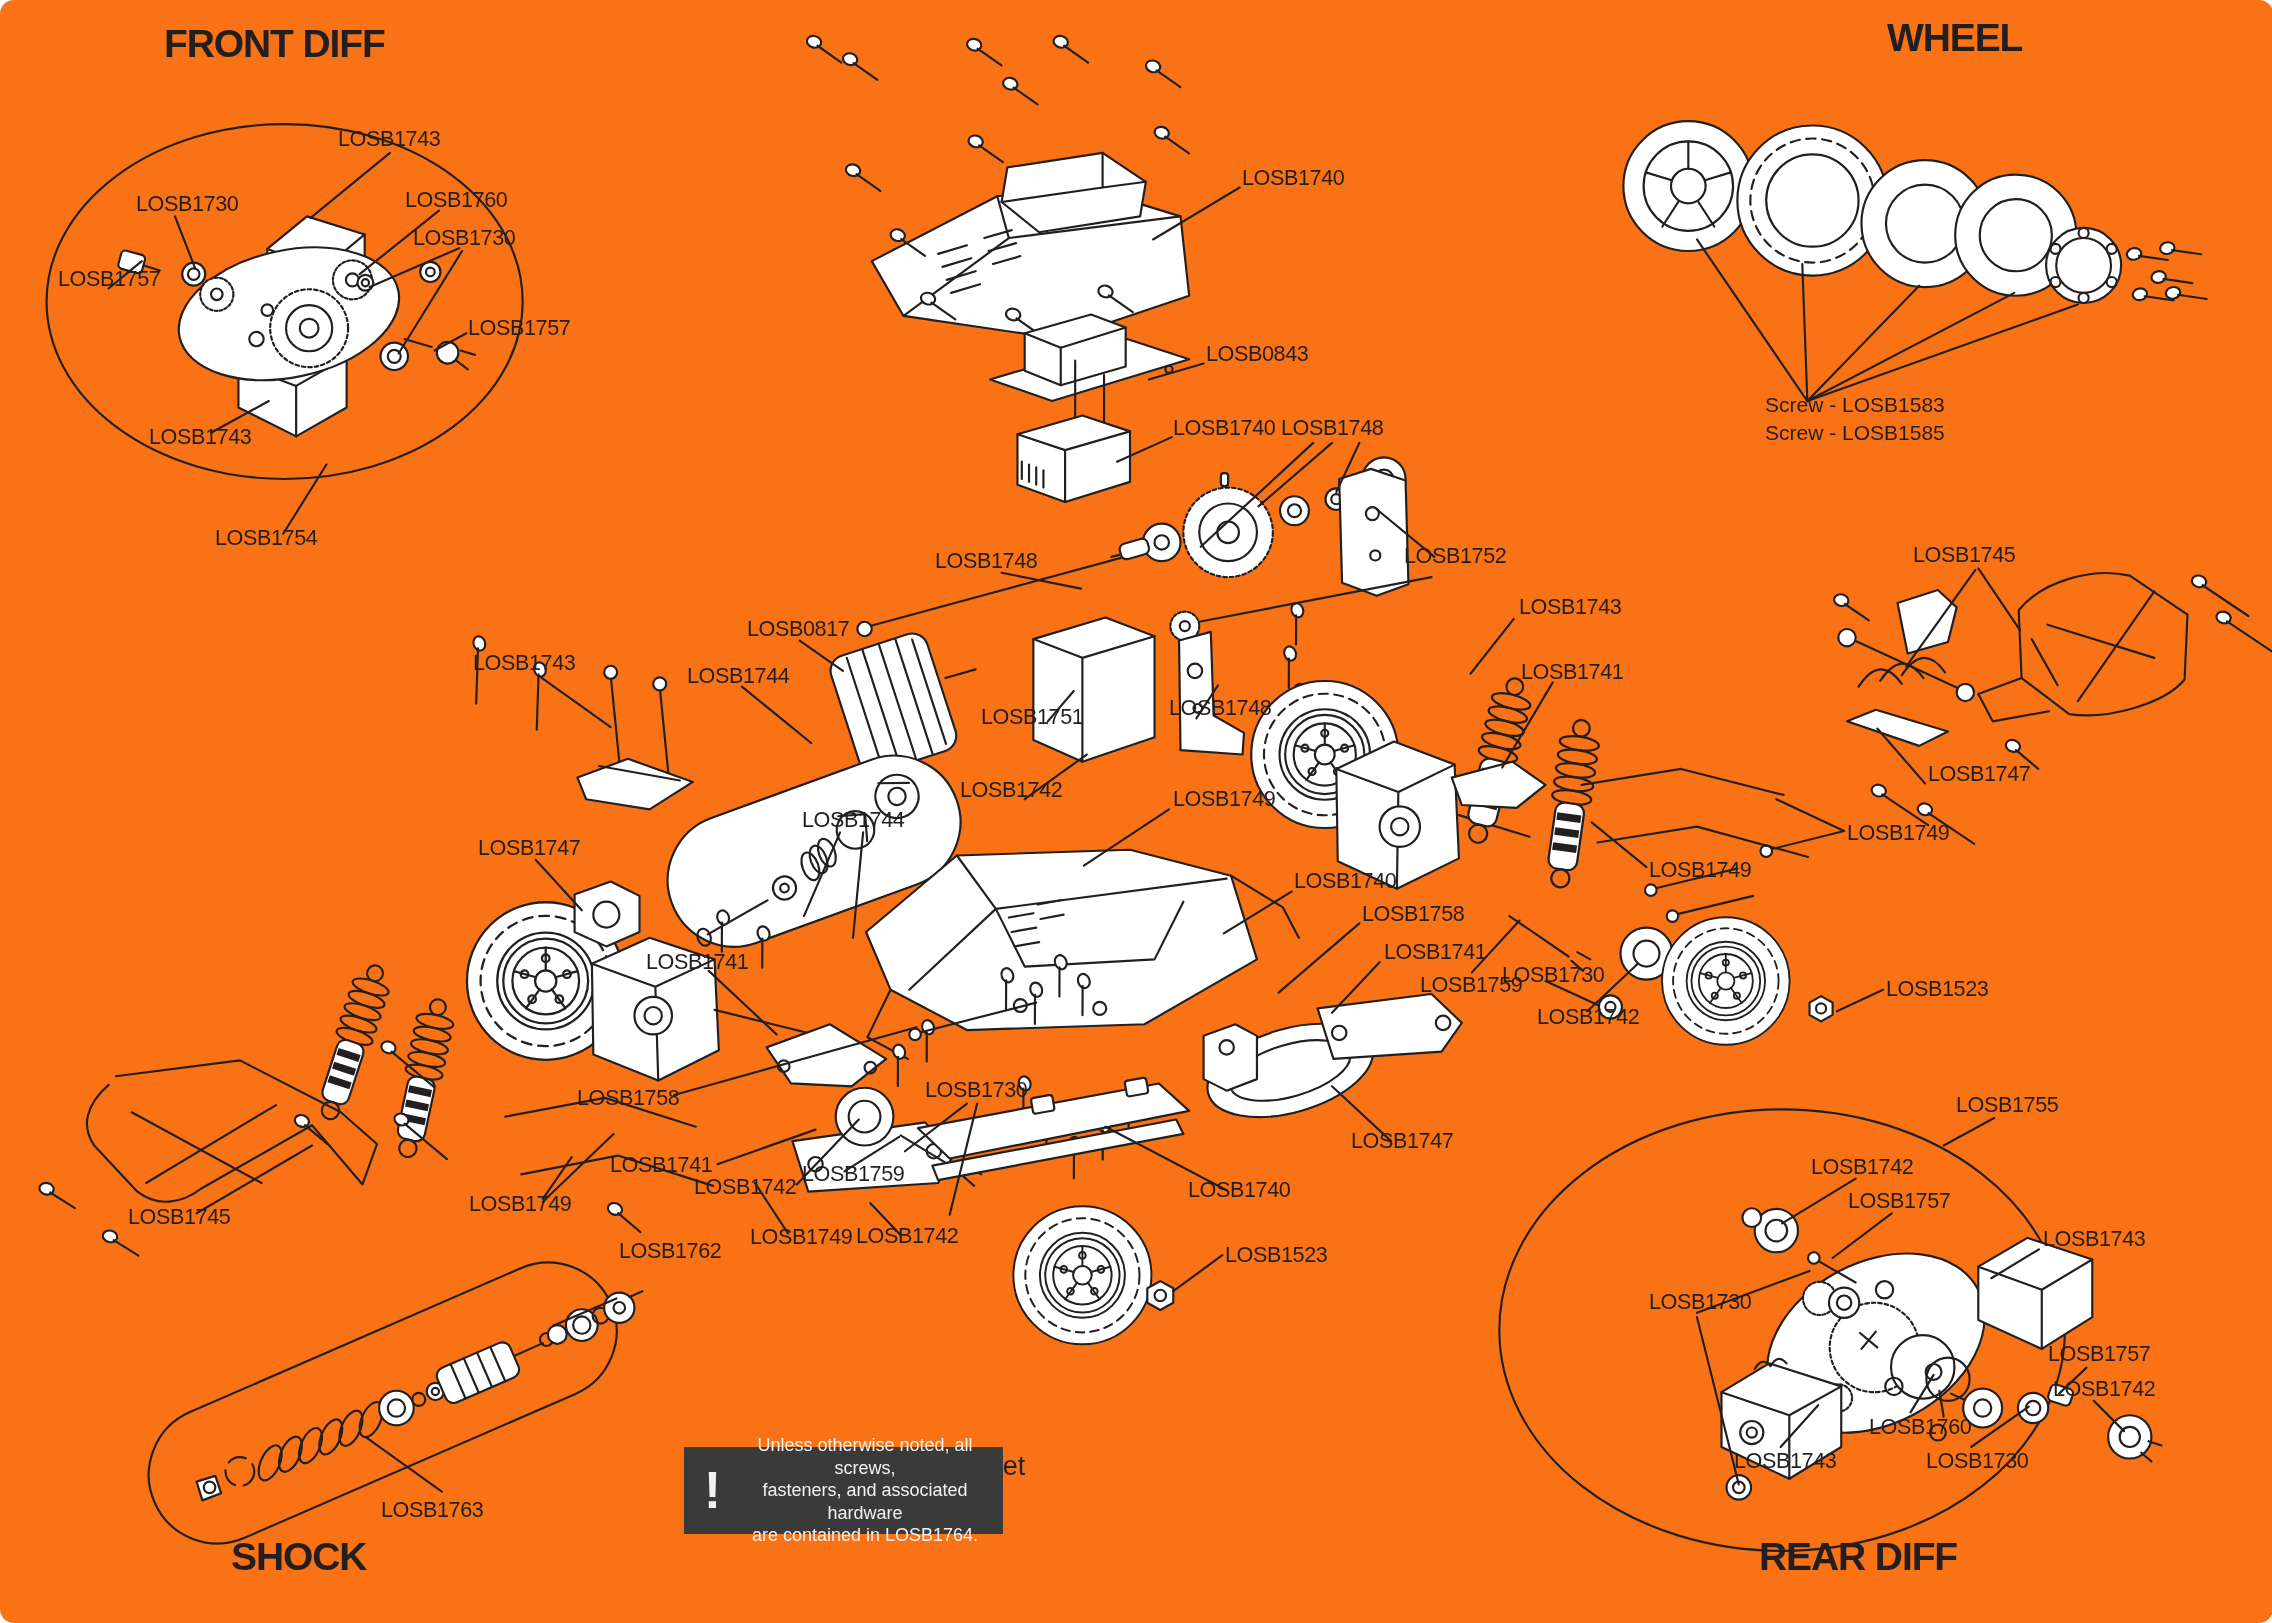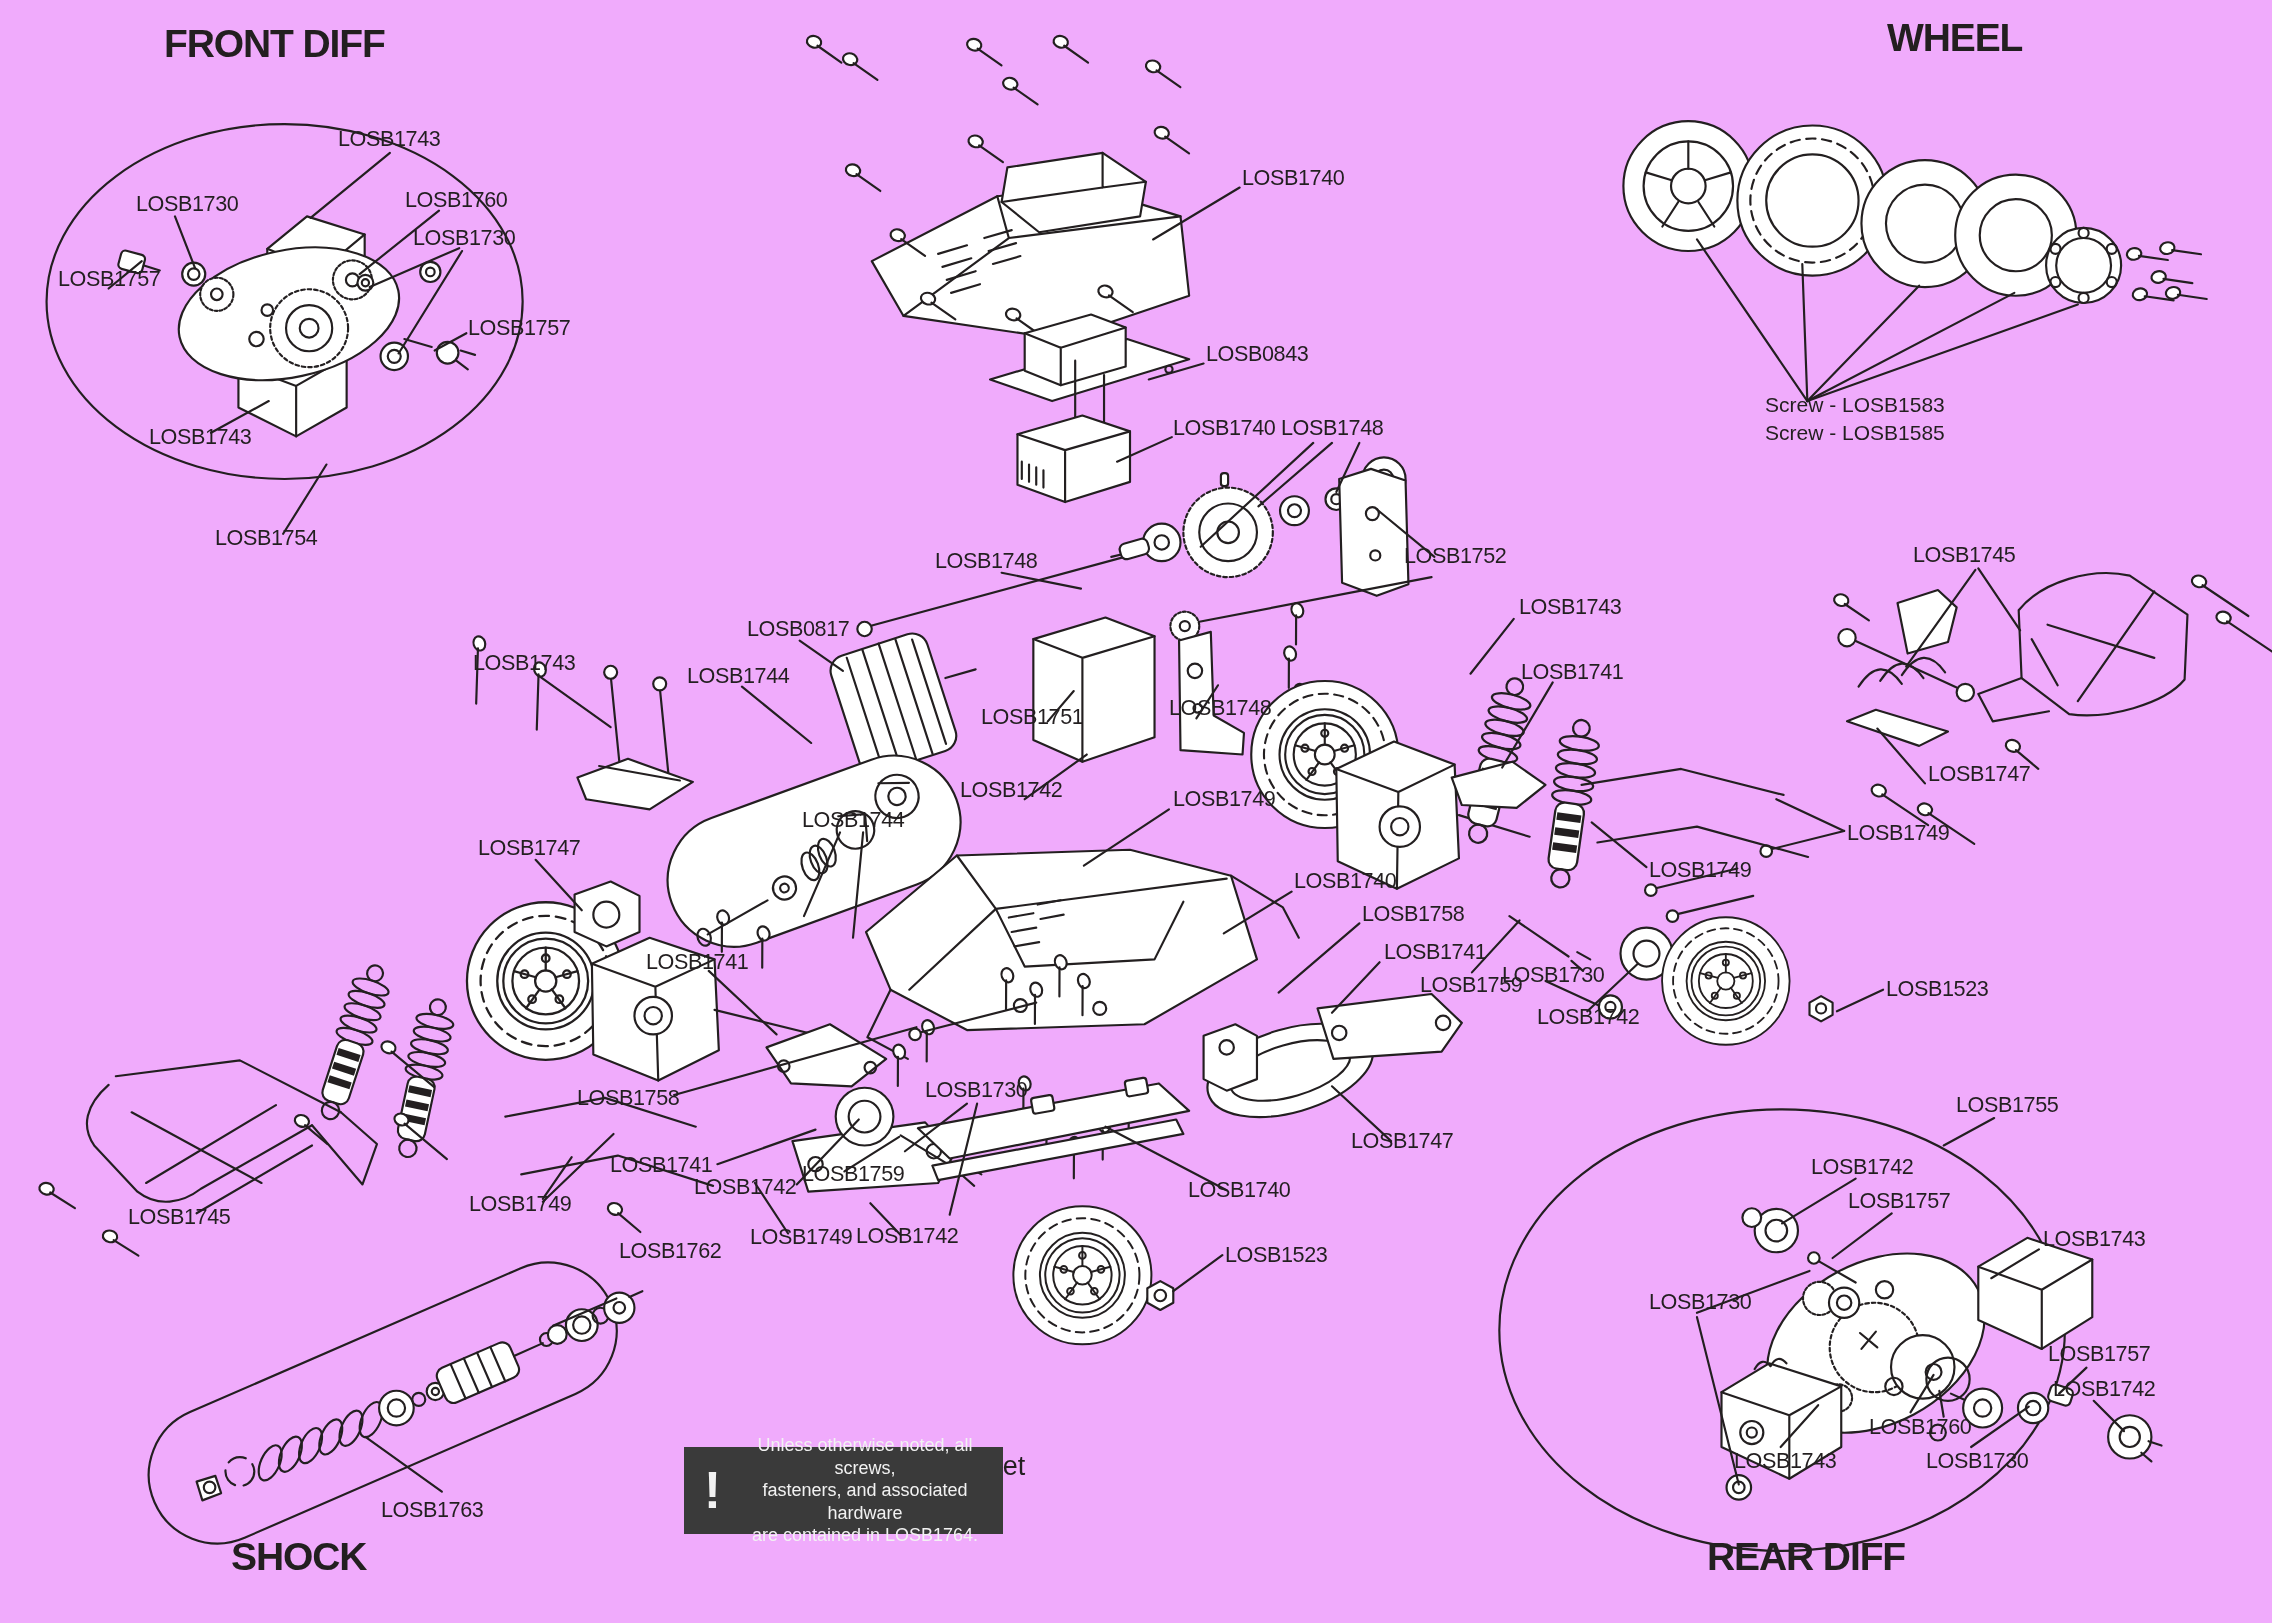--- a/index.html
+++ b/index.html
@@ -1,17 +1,17 @@
 <!DOCTYPE html>
 <html style="font-size:11.5px"><head>
 <meta charset="utf-8">
 <style>
   html,body{margin:0;padding:0;background:#fff;}
-  #page{position:relative;width:2273px;height:1623px;background:#f0abfc;overflow:hidden;
-        font-family:"Liberation Sans",sans-serif;color:#231f20;}
+  #page{position:relative;width:2273px;height:1623px;background:#f97316;overflow:hidden;
+        font-family:"Liberation Sans",sans-serif;color:#231f20;border-radius:14px;}
   #art{position:absolute;left:0;top:0;width:2273px;height:1623px;}
   #art *{stroke:#231f20;fill:none;stroke-width:3;stroke-linecap:round;stroke-linejoin:round;}
   #art .w{fill:#ffffff;}
   #art .k{fill:#231f20;stroke:none;}
   #art .ld{stroke-width:2.6;}
   .lbl{position:absolute;font-size:21.6px;line-height:1;letter-spacing:-0.4px;white-space:nowrap;color:#231f20;}
   .title{position:absolute;font-size:39px;font-weight:bold;letter-spacing:-1.1px;white-space:nowrap;color:#231f20;}
   .finish{position:absolute;font-size:21px;line-height:29px;white-space:nowrap;color:#231f20;}
   .screwset{position:absolute;font-size:27px;color:#231f20;white-space:nowrap;margin-top:48px;}
   .note{position:absolute;left:684px;top:1447px;width:319px;height:87px;background:#3a3a3a;color:#f2f2f2;
@@ -580,21 +580,21 @@
         <path d="M2648,1958 L2680,1906"></path>
     <path d="M2732,2006 L2812,1950"></path>
         <path d="M2892,1896 L2854,1932"></path>
         <path d="M2902,1942 L2944,1984"></path>
   </g>
 </svg>
 
   <div class="title" style="left:164px;top:21.6px">FRONT DIFF</div>
   <div class="title" style="left:1887px;top:16px">WHEEL</div>
   <div class="title" style="left:231px;top:1535px">SHOCK</div>
-  <div class="title" style="left:1707px;top:1535px">REAR DIFF</div>
+  <div class="title" style="left:1759px;top:1535px">REAR DIFF</div>
 
   <div class="finish" style="left:1765px;top:390px">Screw - LOSB1583</div>
   <div class="finish" style="left:1765px;top:418px">Screw - LOSB1585</div>
 
   <div class="screwset" style="left:755px;top:1403px">LOSB1764: Screw Set</div>
 
   <div class="note">
     <div class="bang">!</div>
     <div class="txt">
       <span style="display:block">Unless otherwise noted, all screws,</span>

